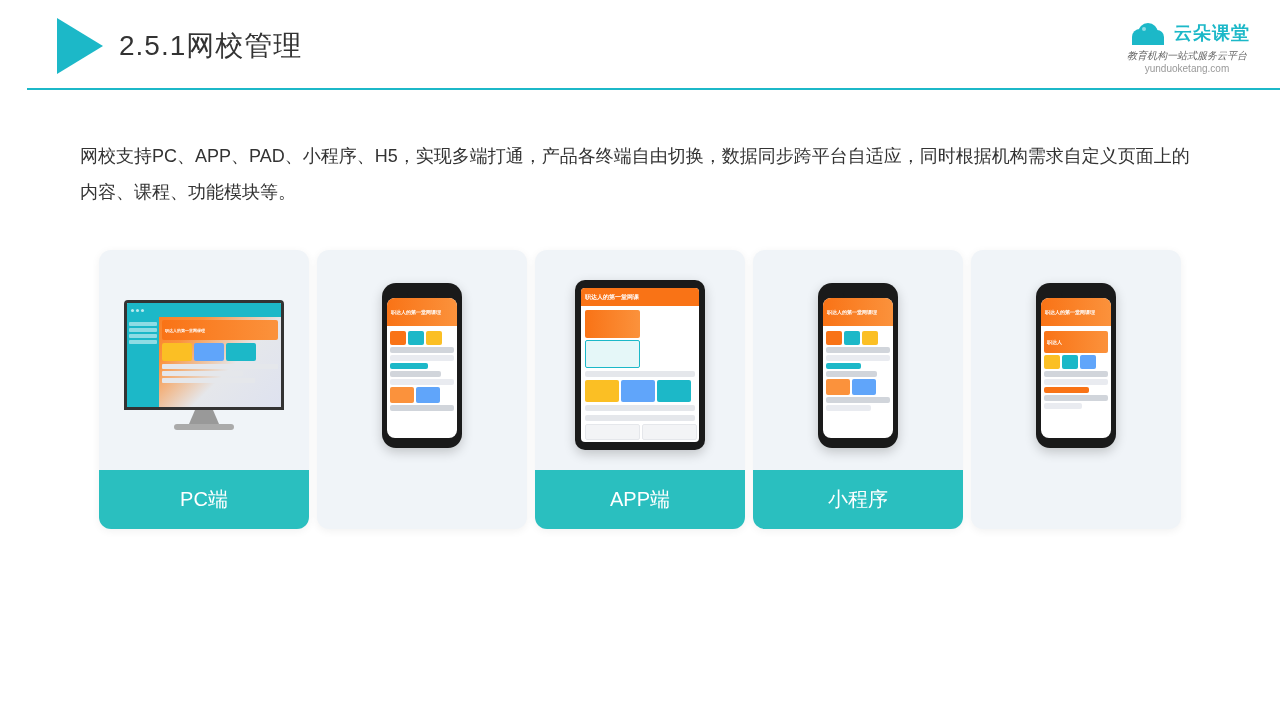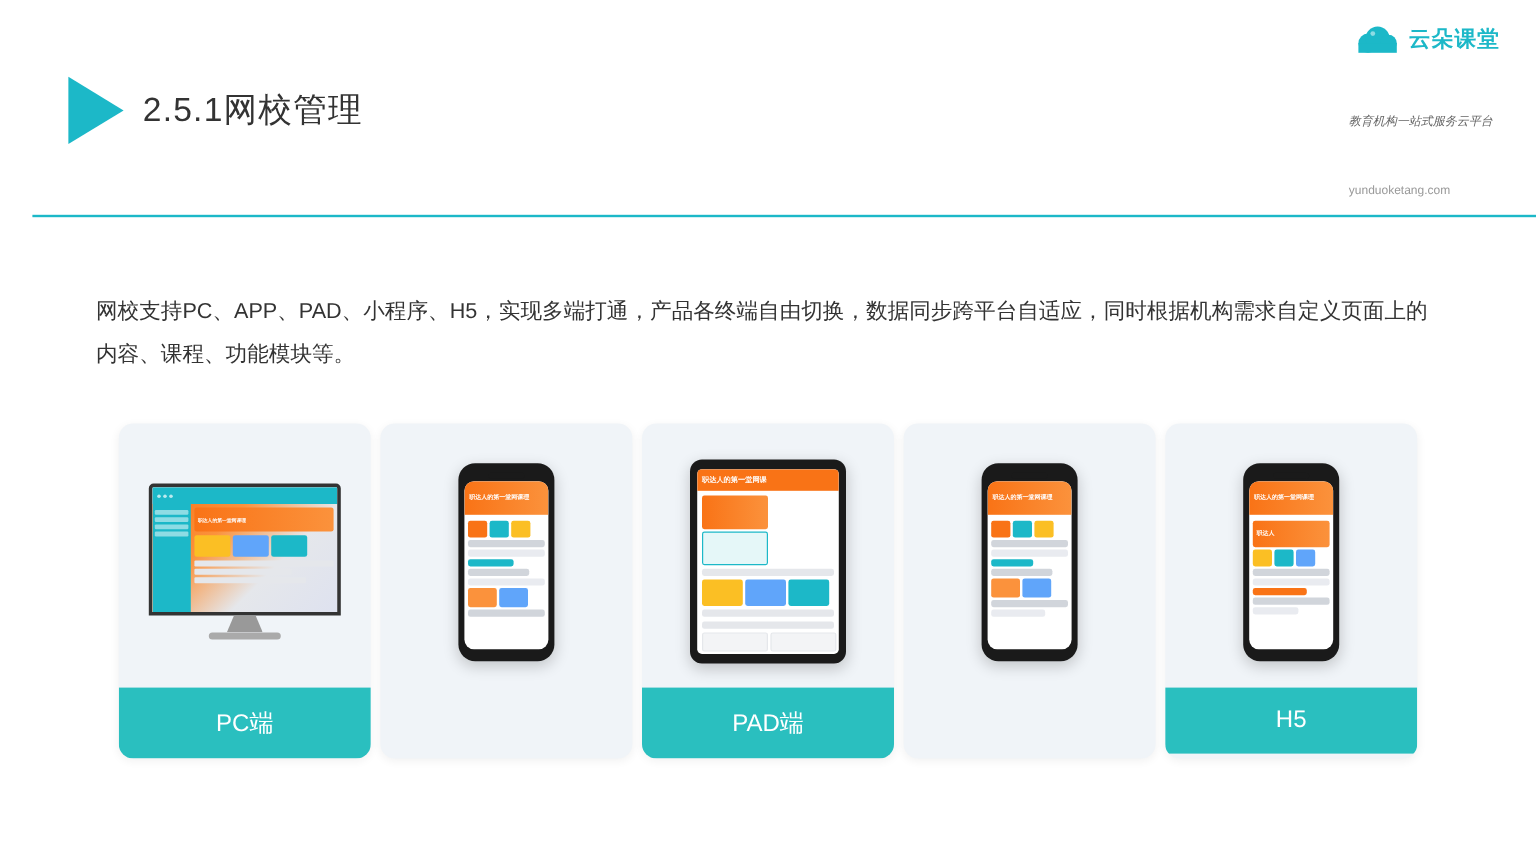--- a/index.html
+++ b/index.html
@@ -38,22 +38,21 @@
       color: #222;
       letter-spacing: 1px;
     }
     .header-title span {
       color: #333;
       font-weight: 400;
     }
     .header-logo {
       display: flex;
       flex-direction: column;
-      align-items: flex-start;
-      gap: 46px;
+      align-items: center;
     }
     .cloud-logo {
       display: flex;
       align-items: center;
       gap: 6px;
     }
     .logo-text-main {
       font-size: 18px;
       font-weight: 700;
       color: #1cb8c8;
@@ -66,21 +65,21 @@
       margin-top: 2px;
       font-style: italic;
     }
     .logo-url {
       font-size: 10px;
       color: #999;
     }
 
     
     .description {
-      padding: 60px 80px 20px 80px;
+      padding: 48px 80px 20px 80px;
       font-size: 18px;
       line-height: 2;
       color: #333;
     }
 
     
     .cards-container {
       display: flex;
       gap: 8px;
       padding: 20px 60px 30px 60px;
@@ -382,21 +381,21 @@
             <div class="tab-row"></div>
             <div class="tab-row"></div>
             <div style="display:flex; gap:2px;">
               <div style="width:55px; height:16px; background:#f3f4f6; border-radius:2px; border:1px solid #e5e7eb;"></div>
               <div style="width:55px; height:16px; background:#f3f4f6; border-radius:2px; border:1px solid #e5e7eb;"></div>
             </div>
           </div>
         </div>
       </div>
     </div>
-    <div class="card-label">PAD端</div>
+    <div class="card-label">APP端</div>
   </div>
 
   <div class="card">
     <div class="card-image-area">
       <div class="phone-mockup">
         <div class="phone-notch"></div>
         <div class="phone-screen">
           <div class="phone-screen-top">
             <div class="phone-screen-top-text">职达人的第一堂网课理</div>
           </div>
@@ -413,20 +412,21 @@
             <div style="display:flex; gap:2px; margin:2px 0;">
               <div style="width:24px; height:16px; background:#fb923c; border-radius:2px;"></div>
               <div style="width:24px; height:16px; background:#60a5fa; border-radius:2px;"></div>
             </div>
             <div class="phone-content-row ph-row-gray"></div>
             <div class="phone-content-row ph-row-light" style="width:70%;"></div>
           </div>
         </div>
       </div>
     </div>
+    <div class="card-label">小程序</div>
   </div>
 
   <div class="card">
     <div class="card-image-area">
       <div class="phone-mockup">
         <div class="phone-notch"></div>
         <div class="phone-screen">
           <div class="phone-screen-top">
             <div class="phone-screen-top-text">职达人的第一堂网课理</div>
           </div>
@@ -441,16 +441,15 @@
             </div>
             <div class="phone-content-row ph-row-gray"></div>
             <div class="phone-content-row ph-row-light"></div>
             <div style="height:6px; background:#f97316; border-radius:2px; margin:2px 0; width:70%;"></div>
             <div class="phone-content-row ph-row-gray"></div>
             <div class="phone-content-row ph-row-light" style="width:60%;"></div>
           </div>
         </div>
       </div>
     </div>
-    <div class="card-label">H5</div>
   </div>
 
 </div>
 
 </body></html>

